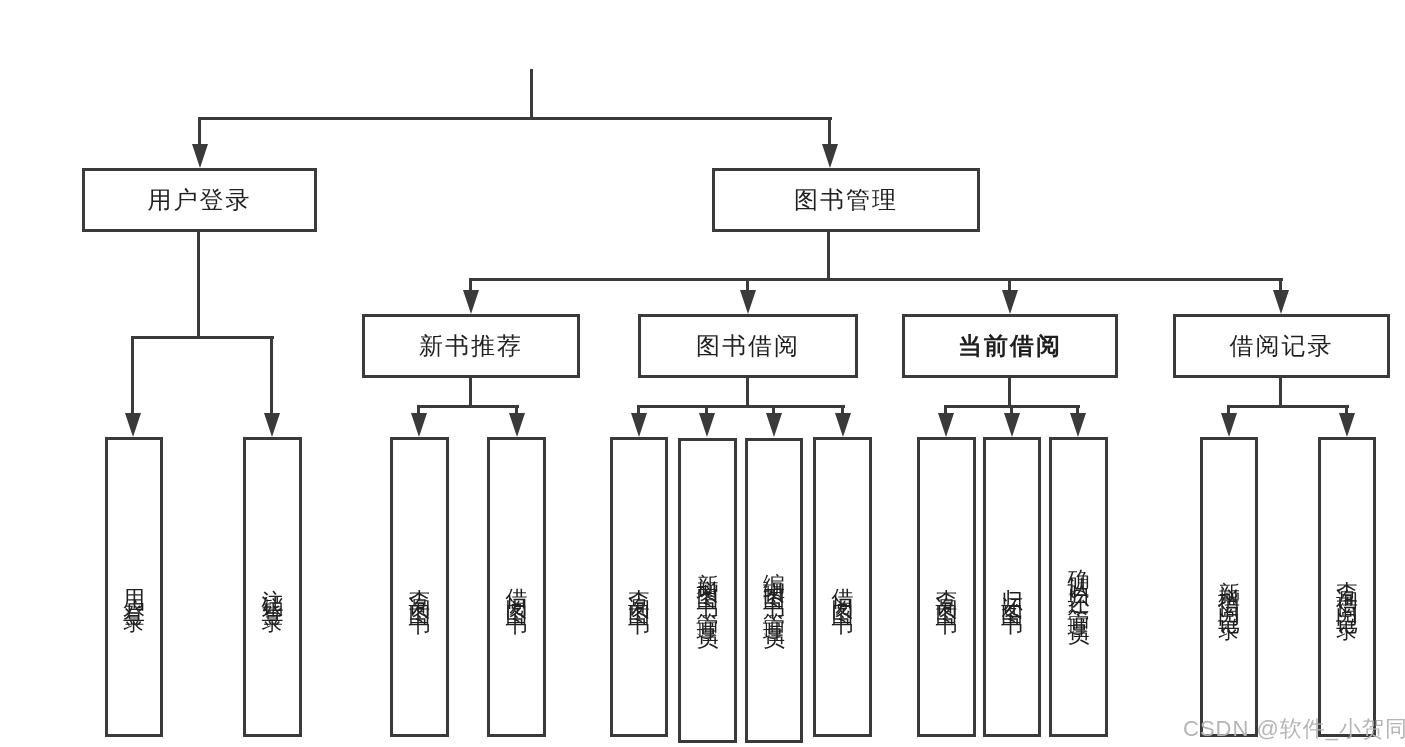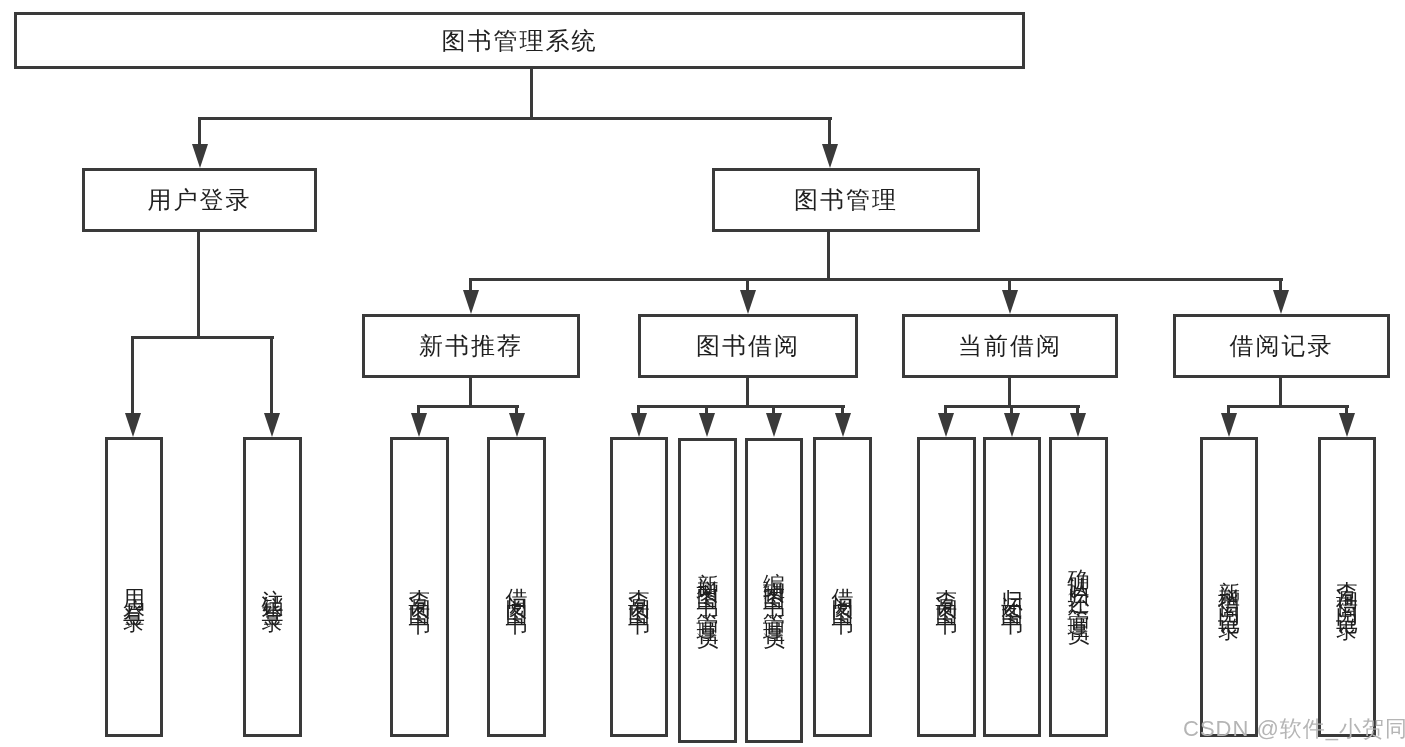--- a/index.html
+++ b/index.html
@@ -30,21 +30,20 @@
   .watermark {
     position:absolute; left:1183px; top:714px; font-size:22px;
     color:#b5b5b5; letter-spacing:1px; white-space:nowrap;
   }
 </style>
 </head>
 <body>
 
 <div id="stage">
 
-  <div class="box" style="left:14px; top:12px; width:1011px; height:57px;">图书管理系统</div>
 
   <div class="vline" style="left:530px; top:69px; height:48px;"></div>
   <div class="hline" style="left:198px; top:117px; width:634px;"></div>
   <div class="vline" style="left:198px; top:117px; height:30px;"></div>
   <div class="arrow" style="left:192px; top:144px;"></div>
   <div class="vline" style="left:828px; top:117px; height:30px;"></div>
   <div class="arrow" style="left:822px; top:144px;"></div>
 
   <div class="box" style="left:82px; top:168px; width:235px; height:64px;">用户登录</div>
   <div class="box" style="left:712px; top:168px; width:268px; height:64px;">图书管理</div>
@@ -62,21 +61,21 @@
   <div class="arrow" style="left:463px; top:290px;"></div>
   <div class="vline" style="left:746px; top:278px; height:14px;"></div>
   <div class="arrow" style="left:740px; top:290px;"></div>
   <div class="vline" style="left:1008px; top:278px; height:14px;"></div>
   <div class="arrow" style="left:1002px; top:290px;"></div>
   <div class="vline" style="left:1279px; top:278px; height:14px;"></div>
   <div class="arrow" style="left:1273px; top:290px;"></div>
 
   <div class="box" style="left:638px; top:314px; width:220px; height:64px;">图书借阅</div>
   <div class="box" style="left:362px; top:314px; width:218px; height:64px;">新书推荐</div>
-  <div class="box" style="left:902px; top:314px; width:216px; height:64px;">当前借阅</div>
+  <div class="box" style="left:902px; top:314px; width:216px; height:64px;font-weight:bold;">当前借阅</div>
   <div class="box" style="left:1173px; top:314px; width:217px; height:64px;">借阅记录</div>
 
   <div class="vline" style="left:469px; top:378px; height:27px;"></div>
   <div class="hline" style="left:417px; top:405px; width:102px;"></div>
   <div class="vline" style="left:417px; top:405px; height:12px;"></div>
   <div class="arrow" style="left:411px; top:413px;"></div>
   <div class="vline" style="left:515px; top:405px; height:12px;"></div>
   <div class="arrow" style="left:509px; top:413px;"></div>
 
   <div class="vline" style="left:746px; top:378px; height:27px;"></div>

